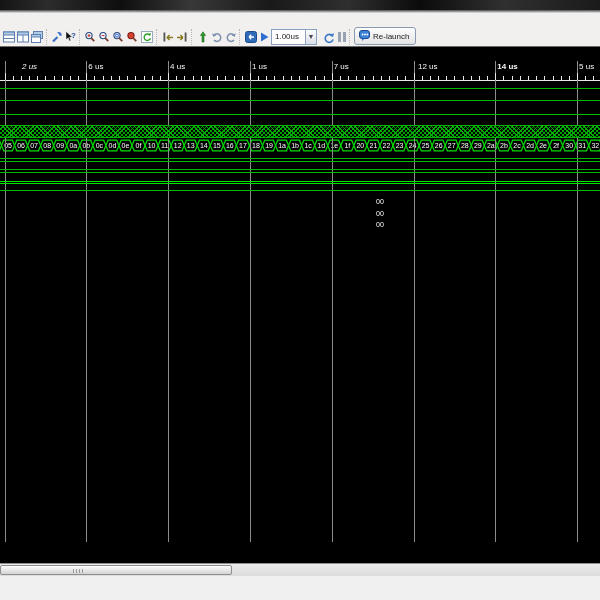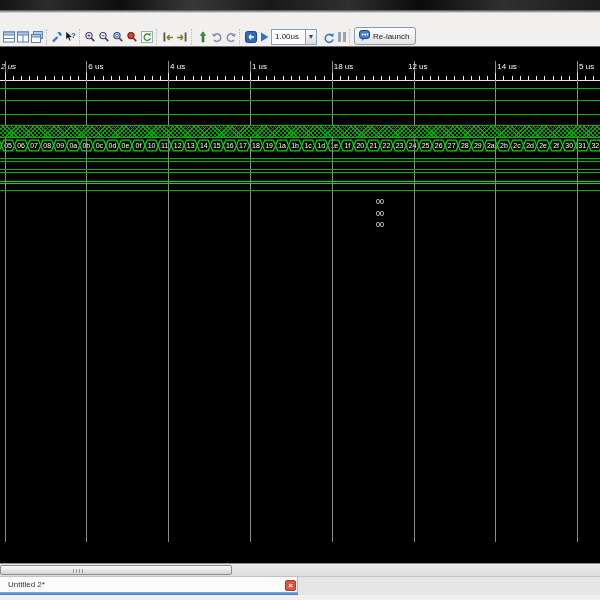--- a/index.html
+++ b/index.html
@@ -308,33 +308,33 @@
         <polygon points="549.6,6.5 551.8000000000001,1.2 560.4499999999999,1.2 562.65,6.5 560.4499999999999,11.8 551.8000000000001,11.8" fill="#000" stroke="#00dd00" stroke-width="1.2"></polygon>
         <text x="556.125" y="9" text-anchor="middle" font-size="7" fill="#fff" font-family="&quot;Liberation Sans&quot;,sans-serif">2f</text>
         <polygon points="562.6500000000001,6.5 564.8500000000001,1.2 573.5,1.2 575.7,6.5 573.5,11.8 564.8500000000001,11.8" fill="#000" stroke="#00dd00" stroke-width="1.2"></polygon>
         <text x="569.1750000000001" y="9" text-anchor="middle" font-size="7" fill="#fff" font-family="&quot;Liberation Sans&quot;,sans-serif">30</text>
         <polygon points="575.7,6.5 577.9000000000001,1.2 586.55,1.2 588.75,6.5 586.55,11.8 577.9000000000001,11.8" fill="#000" stroke="#00dd00" stroke-width="1.2"></polygon>
         <text x="582.225" y="9" text-anchor="middle" font-size="7" fill="#fff" font-family="&quot;Liberation Sans&quot;,sans-serif">31</text>
         <polygon points="588.7500000000001,6.5 590.9500000000002,1.2 599.6,1.2 601.8000000000001,6.5 599.6,11.8 590.9500000000002,11.8" fill="#000" stroke="#00dd00" stroke-width="1.2"></polygon>
         <text x="595.2750000000001" y="9" text-anchor="middle" font-size="7" fill="#fff" font-family="&quot;Liberation Sans&quot;,sans-serif">32</text>
       </svg>
   <div class="gridv" style="left: 4.5px;"></div>
-      <div class="rlabel" style="left: 1px; font-style: italic;">2 us</div>
+      <div class="rlabel" style="left: 22px; font-style: italic;">2 us</div>
       <div class="gridv" style="left: 86.3px;"></div>
       <div class="rlabel" style="left: 88.3px;">6 us</div>
       <div class="gridv" style="left: 168.1px;"></div>
       <div class="rlabel" style="left: 170.1px;">4 us</div>
       <div class="gridv" style="left: 249.9px;"></div>
       <div class="rlabel" style="left: 251.9px;">1 us</div>
       <div class="gridv" style="left: 331.7px;"></div>
-      <div class="rlabel" style="left: 333.7px;">18 us</div>
+      <div class="rlabel" style="left: 333.7px;">7 us</div>
       <div class="gridv" style="left: 413.5px;"></div>
-      <div class="rlabel" style="left: 408px;">12 us</div>
+      <div class="rlabel" style="left: 418px;">12 us</div>
       <div class="gridv" style="left: 495.3px;"></div>
-      <div class="rlabel" style="left: 497.3px;">14 us</div>
+      <div class="rlabel" style="left: 497.3px; font-weight: bold;">14 us</div>
       <div class="gridv" style="left: 577.1px;"></div>
       <div class="rlabel" style="left: 579.1px;">5 us</div>
       <div class="tick" style="left: 4.5px; top: 26px; height: 7px;"></div>
       <div class="tick" style="left: 12.68px; top: 29px; height: 4px;"></div>
       <div class="tick" style="left: 20.86px; top: 29px; height: 4px;"></div>
       <div class="tick" style="left: 29.04px; top: 29px; height: 4px;"></div>
       <div class="tick" style="left: 37.22px; top: 29px; height: 4px;"></div>
       <div class="tick" style="left: 45.4px; top: 29px; height: 4px;"></div>
       <div class="tick" style="left: 53.58px; top: 29px; height: 4px;"></div>
       <div class="tick" style="left: 61.76px; top: 29px; height: 4px;"></div>
@@ -418,21 +418,14 @@
       <div class="zlabel" style="left: 372px; top: 162.5px;">00</div>
       <div class="zlabel" style="left: 372px; top: 174px;">00</div>
     </div>
 
   <div class="hscroll">
     <div class="hthumb" id="hthumb" style="left: 0px; width: 232px;">
         <div class="grip" style="left:72px"></div>
       </div>
   </div>
 
-  <div class="tabbar">
-    <div class="tab">
-      <span class="tlabel">Untitled 2*</span>
-      <span class="tclose">×</span>
-      <div class="tblue"></div>
-    </div>
-  </div>
   <div class="below-tabs"></div>
 </div>
 
 </body></html>

